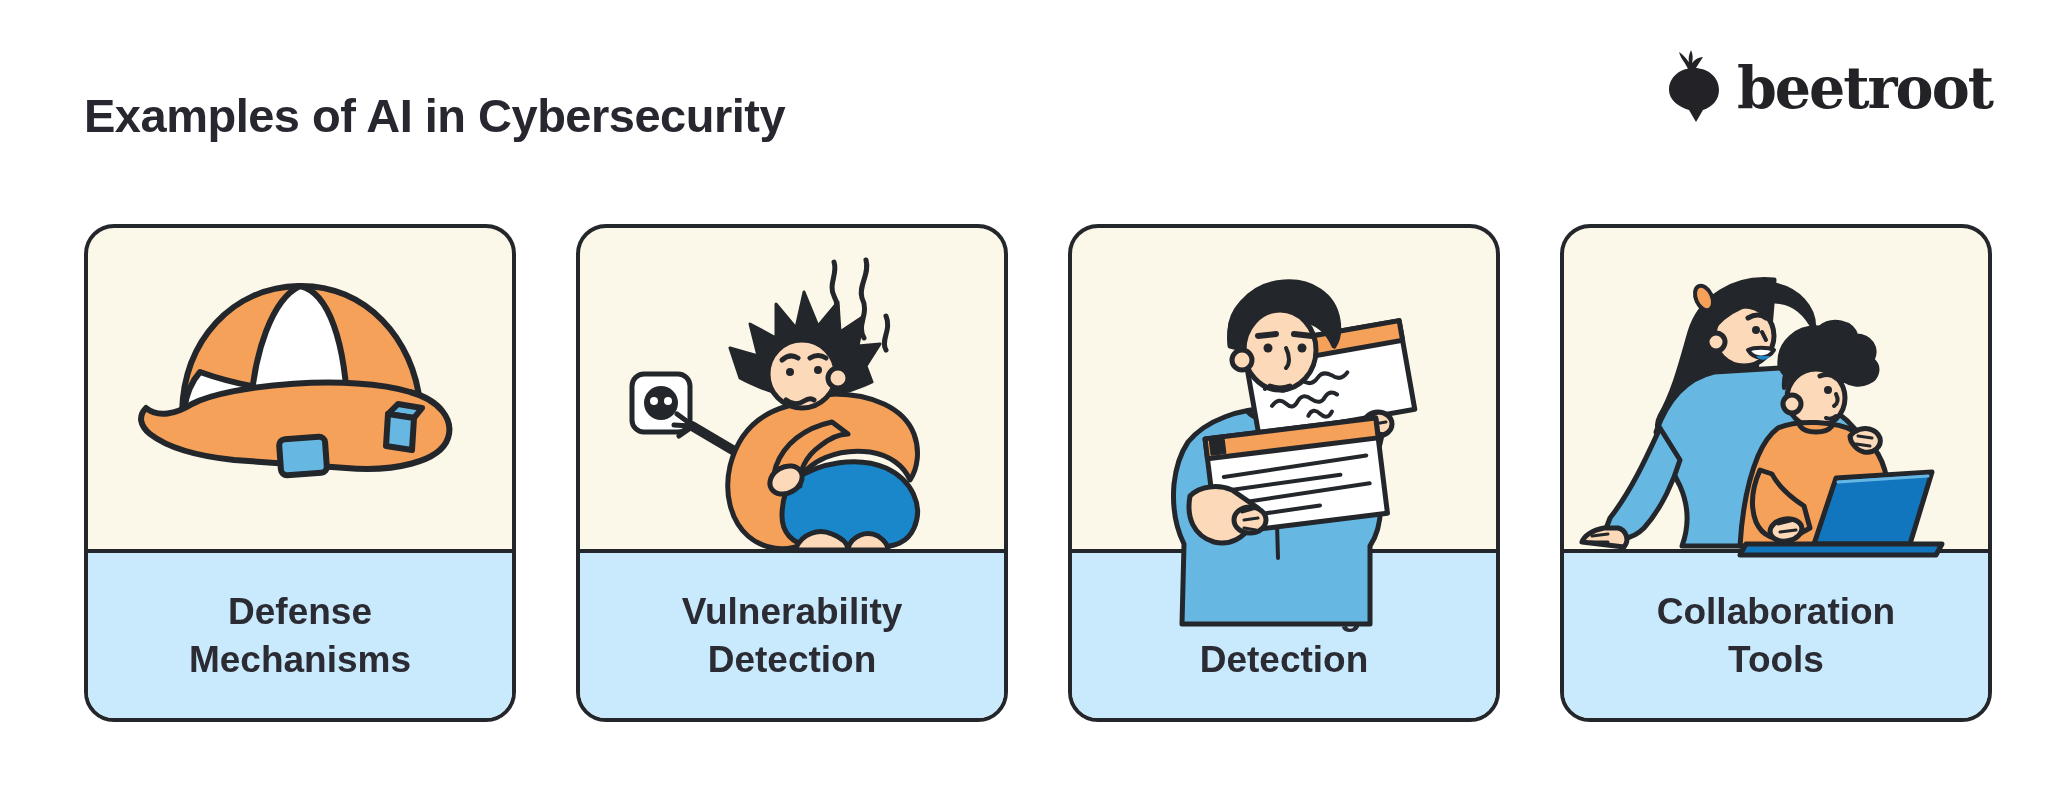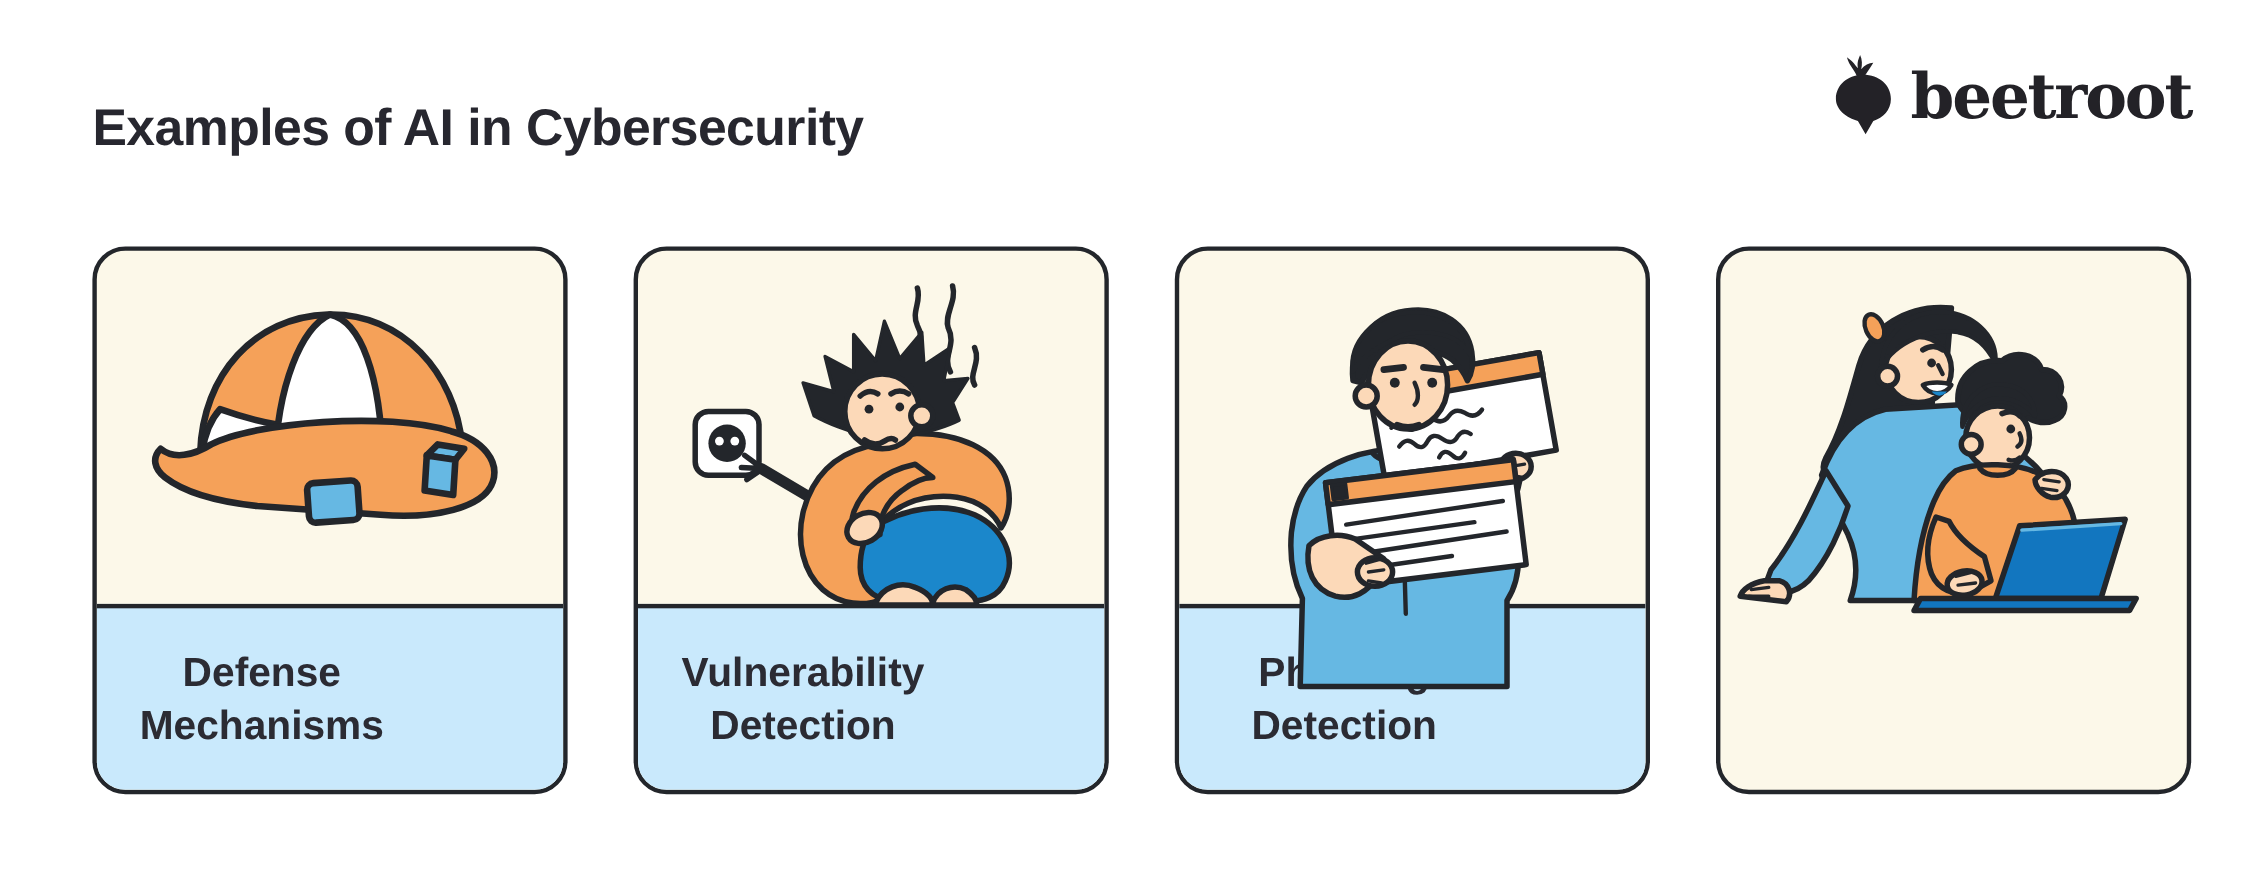--- a/index.html
+++ b/index.html
@@ -55,21 +55,21 @@
   }
   .card-bottom {
     position: absolute;
     left: 0; right: 0; bottom: 0;
     height: 169px;
     box-sizing: border-box;
     background: #c9e9fc;
     border-top: 4px solid #23262b;
     display: flex;
     align-items: center;
-    justify-content: flex-start;
+    justify-content: center;
     z-index: 1;
   }
   .card-label {
     max-width: 300px;
     text-align: center;
     font-size: 37px;
     line-height: 1.28;
     font-weight: 600;
     color: #2b2b33;
   }
@@ -247,16 +247,19 @@
           <path d="M196,242 C188,260 186,278 192,294 C198,308 212,314 228,310 L246,300 L240,278 C228,270 214,258 208,246 Z" fill="#f5a159"></path>
           <path d="M182,316 L378,316 L372,327 L176,327 Z" fill="#1276bf"></path>
           <g transform="rotate(-10 222 302)">
             <ellipse cx="222" cy="302" rx="16" ry="11" fill="#fcd9b8"></ellipse>
           </g>
           <path d="M214,296 l16,-4 M216,304 l16,-2" stroke-width="3" fill="none"></path>
           <path d="M290,204 C300,198 312,200 316,210 C318,218 310,226 300,224 C292,222 286,214 286,208 Z" fill="#fcd9b8"></path>
           <path d="M294,208 l14,2 M292,216 l14,2" stroke-width="3" fill="none"></path>
         </g>
       </svg>
+      <div class="card-bottom">
+        <div class="card-label">Collaboration Tools</div>
+      </div>
     </div>
 
   </div>
 </div>
 
 </body></html>

